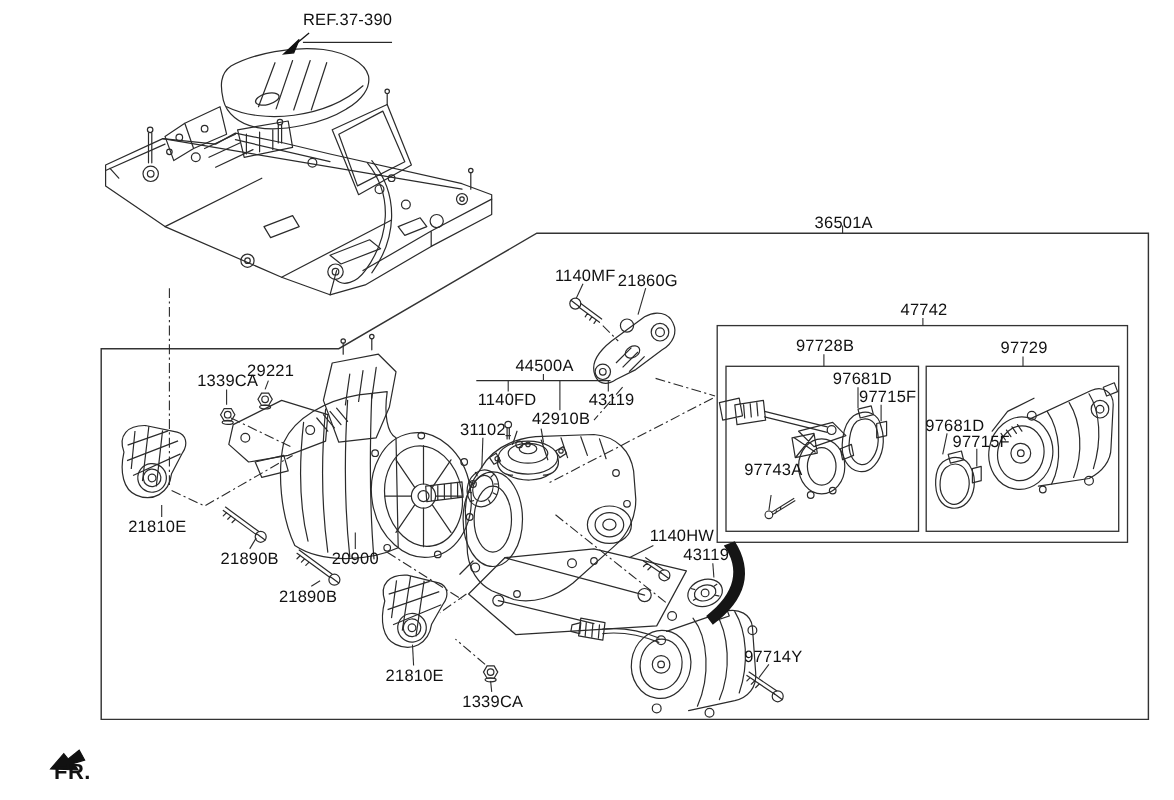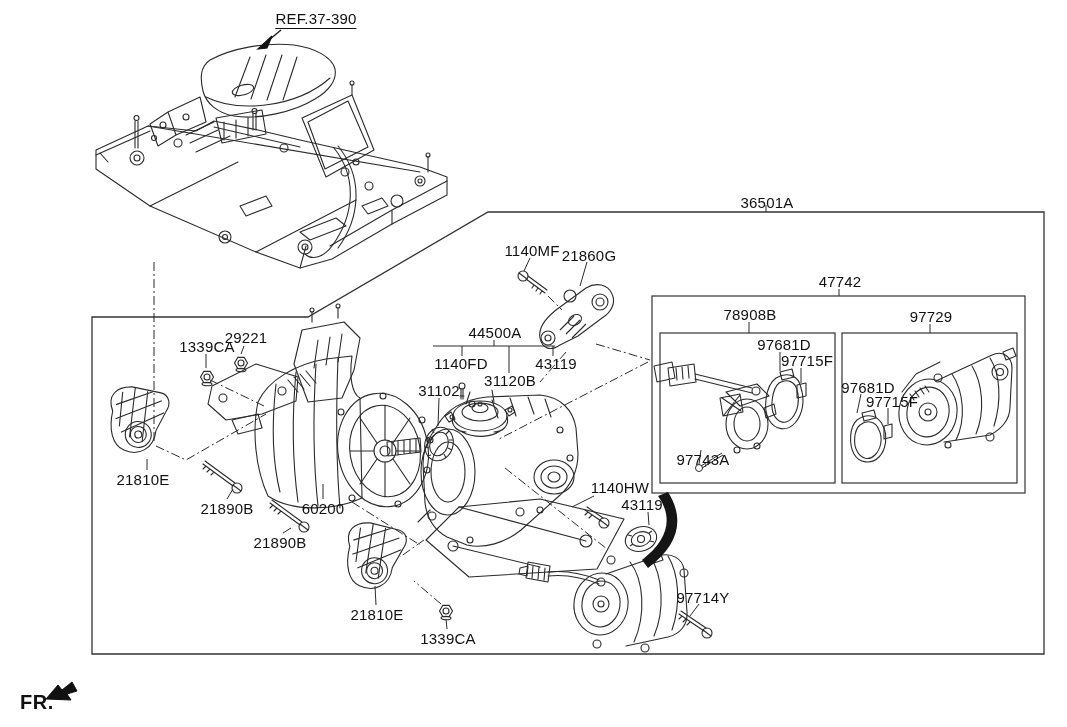--- a/index.html
+++ b/index.html
@@ -1,22 +1,22 @@
 <!DOCTYPE html>
 <html><head>
 <meta charset="utf-8">
 <style>
   html,body{margin:0;padding:0;background:#fff;}
   .stage{position:relative;width:1067px;height:727px;background:#fff;overflow:hidden;
          font-family:"Liberation Sans",sans-serif;}
   .stage svg{position:absolute;left:0;top:0;}
   .lbl{position:absolute;transform:translateX(-50%);font-size:15px;line-height:1.05;
        color:#111;white-space:nowrap;letter-spacing:.2px;}
-  .lbl.noc{transform:none;}
-  .ref{border-bottom:1.6px solid #111;padding-bottom:1px;}
+  .lbl.noc{transform:none;margin-left:29px;}
+  .ref{border-bottom:1.6px solid #111;padding-bottom:11px;}
   .fr{font-weight:700;font-size:20px;letter-spacing:.5px;}
 </style>
 </head>
 <body>
 
 <div class="stage">
 
 <svg width="1067" height="727" viewBox="0 0 1067 727">
   <defs>
     <g id="mountShape">
@@ -322,39 +322,39 @@
         <circle cx="948" cy="445" r="3"></circle>
     <path d="M902,392 L916,374 L940,362"></path>
   </g>
 
   <polygon points="46,699 58,685 62,690 72,682 77,691 67,694 71,700" fill="#111" stroke="#111" stroke-width="1"></polygon>
 </svg>
 
 <div class="lbl ref" style="left:316px;top:11px">REF.37-390</div>
 <div class="lbl" style="left:767px;top:195px">36501A</div>
 <div class="lbl" style="left:840px;top:274px">47742</div>
-<div class="lbl" style="left:750px;top:307px">78908B</div>
+<div class="lbl" style="left:750px;top:307px">97728B</div>
 <div class="lbl" style="left:931px;top:309px">97729</div>
 <div class="lbl" style="left:784px;top:337px">97681D</div>
 <div class="lbl" style="left:807px;top:353px">97715F</div>
-<div class="lbl" style="left:703px;top:452px">97743A</div>
+<div class="lbl" style="left:703px;top:420px">97743A</div>
 <div class="lbl" style="left:868px;top:380px">97681D</div>
 <div class="lbl" style="left:892px;top:394px">97715F</div>
 <div class="lbl" style="left:532px;top:243px">1140MF</div>
 <div class="lbl" style="left:589px;top:248px">21860G</div>
 <div class="lbl" style="left:495px;top:325px">44500A</div>
 <div class="lbl" style="left:461px;top:356px">1140FD</div>
-<div class="lbl" style="left:510px;top:373px">31120B</div>
+<div class="lbl" style="left:510px;top:373px">42910B</div>
 <div class="lbl" style="left:556px;top:356px">43119</div>
 <div class="lbl" style="left:439px;top:383px">31102</div>
 <div class="lbl" style="left:207px;top:339px">1339CA</div>
 <div class="lbl" style="left:246px;top:330px">29221</div>
 <div class="lbl" style="left:143px;top:472px">21810E</div>
 <div class="lbl" style="left:227px;top:501px">21890B</div>
-<div class="lbl" style="left:323px;top:501px">60200</div>
+<div class="lbl" style="left:323px;top:501px">20900</div>
 <div class="lbl" style="left:280px;top:535px">21890B</div>
 <div class="lbl" style="left:377px;top:607px">21810E</div>
 <div class="lbl" style="left:448px;top:631px">1339CA</div>
 <div class="lbl" style="left:620px;top:480px">1140HW</div>
 <div class="lbl" style="left:642px;top:497px">43119</div>
 <div class="lbl" style="left:703px;top:590px">97714Y</div>
 <div class="lbl noc fr" style="left:20px;top:692px">FR.</div>
 
 </div>
 

